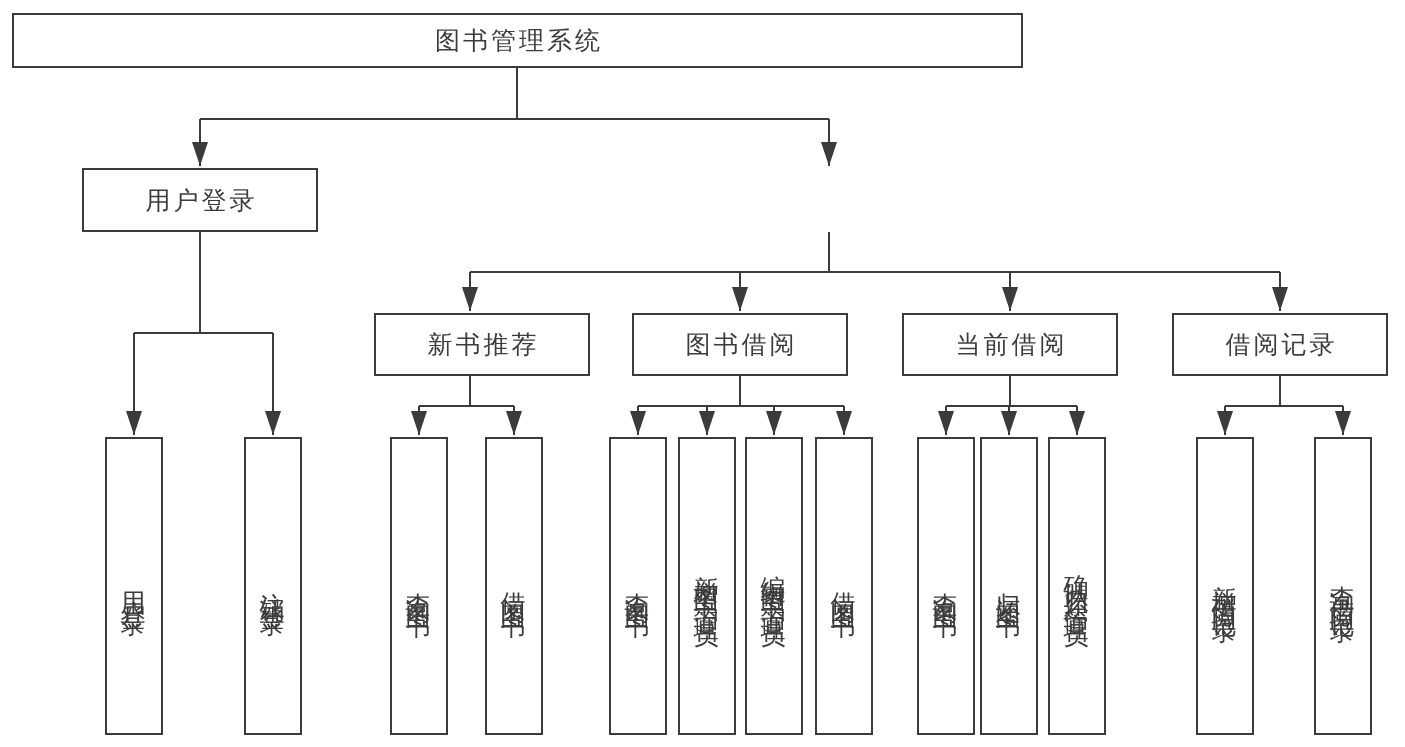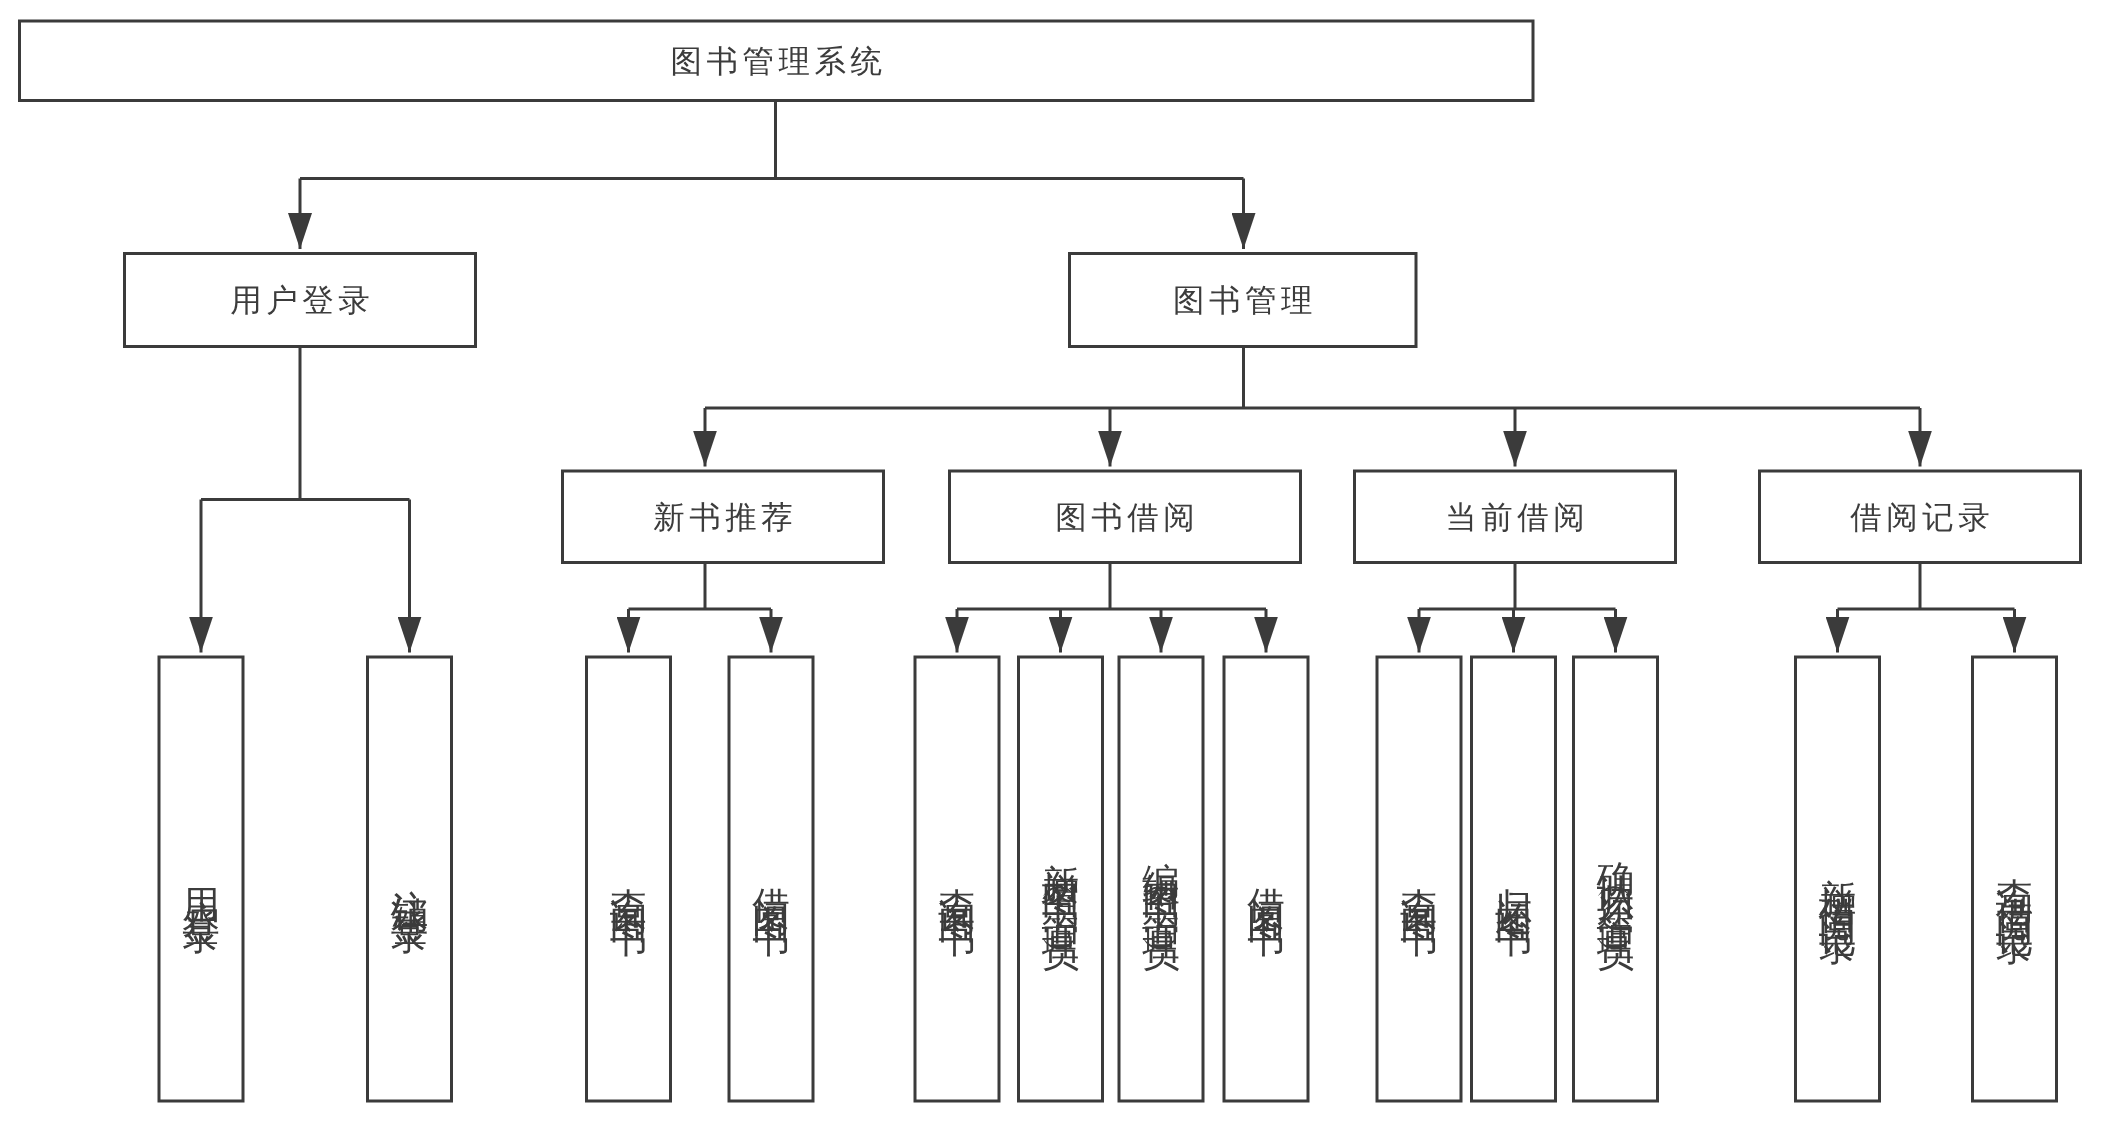--- a/index.html
+++ b/index.html
@@ -15,21 +15,21 @@
   svg.connectors .ah{fill:var(--line,#3b3b3b);stroke:none;}
   .box{
     position:absolute;
     box-sizing:border-box;
     background:#ffffff;
     border:2px solid var(--box-border,#3b3b3b);
     color:var(--text,#3c3c3c);
     display:flex;align-items:center;justify-content:center;
     z-index:2;
   }
-  .box.h{font-size:21px;letter-spacing:3px;text-indent:3px;}
+  .box.h{font-size:25px;letter-spacing:3px;text-indent:3px;}
   .box.v{
     writing-mode:vertical-rl;
     text-orientation:mixed;
     font-size:25px;
     letter-spacing:7px;
   }
   .box.v span{display:block;}
   .watermark{
     position:absolute;
     z-index:3;
@@ -93,28 +93,25 @@
     <path d="M1343 406 V435" marker-end="url(#arrowhead)"></path>
   </svg>
 
   <div class="box h" style="left:12px;top:13px;width:1011px;height:55px">
     <span>图书管理系统</span>
   </div>
 
   <div class="box h" style="left:82px;top:168px;width:236px;height:64px">
     <span>用户登录</span>
   </div>
-  <div class="box h" style="left:712px;top:168px;width:233px;height:64px">
-    <span>图书管理</span>
-  </div>
 
   <div class="box h" style="left:374px;top:313px;width:216px;height:63px">
     <span>新书推荐</span>
   </div>
-  <div class="box h" style="left:632px;top:313px;width:236px;height:63px">
+  <div class="box h" style="left:632px;top:313px;width:216px;height:63px">
     <span>图书借阅</span>
   </div>
   <div class="box h" style="left:1172px;top:313px;width:216px;height:63px">
     <span>借阅记录</span>
   </div>
   <div class="box h" style="left:902px;top:313px;width:216px;height:63px">
     <span>当前借阅</span>
   </div>
 
   <div class="box v" style="left:105px;top:437px;width:58px;height:298px">

